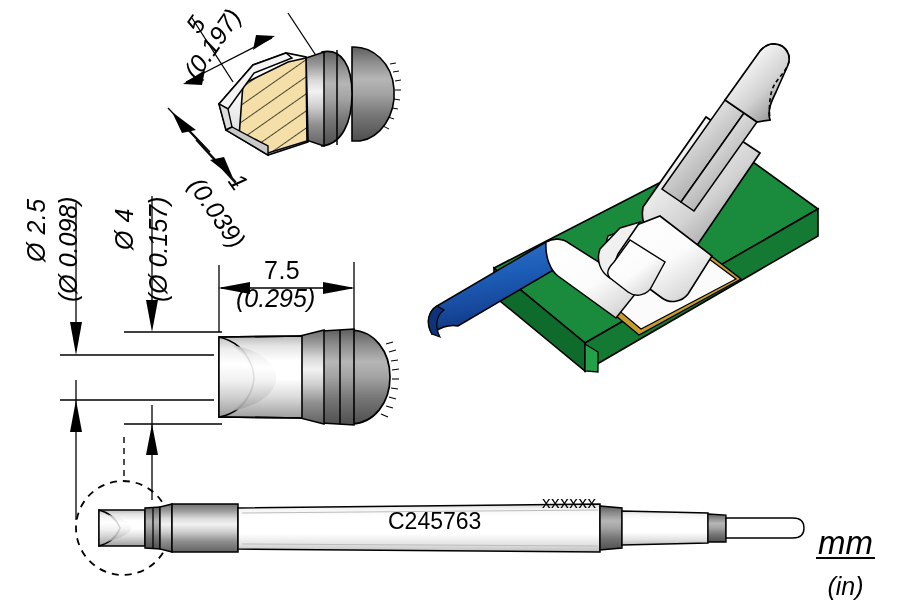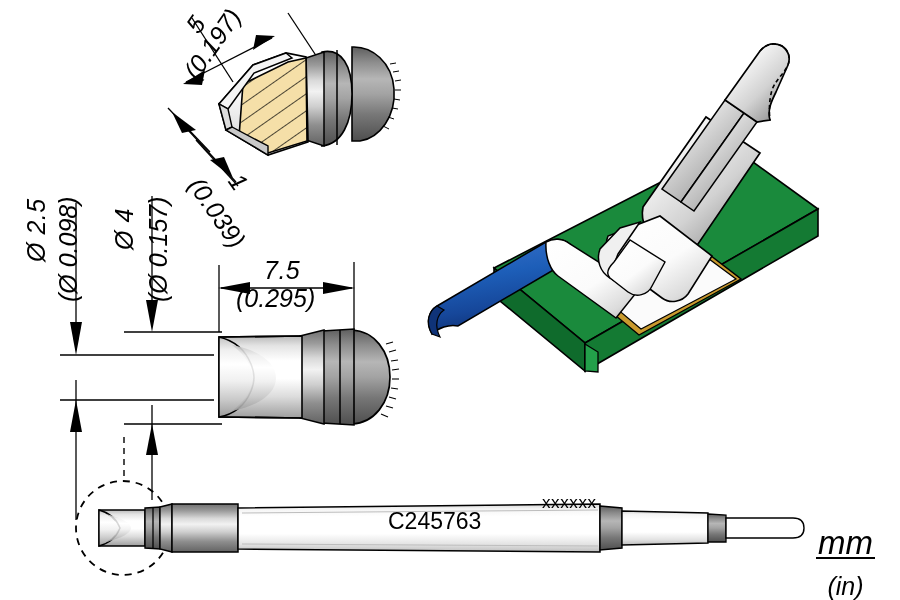--- a/index.html
+++ b/index.html
@@ -29,21 +29,21 @@
   #lbl-1{left:246px;top:168px;transform:rotate(55deg);transform-origin:left top;font-style:italic;}
   #lbl-1in{left:206px;top:172px;transform:rotate(55deg);transform-origin:left top;font-style:italic;}
 
   
   #lbl-d25{left:22px;top:262px;transform:rotate(-90deg);transform-origin:left top;font-style:italic;}
   #lbl-d25in{left:54px;top:302px;transform:rotate(-90deg);transform-origin:left top;font-style:italic;}
   #lbl-d4{left:110px;top:250px;transform:rotate(-90deg);transform-origin:left top;font-style:italic;}
   #lbl-d4in{left:144px;top:302px;transform:rotate(-90deg);transform-origin:left top;font-style:italic;}
 
   
-  #lbl-75{left:264px;top:256px;font-style:italic;}
+  #lbl-75{left:264px;top:256px;}
   #lbl-75in{left:236px;top:284px;font-style:italic;text-align:right;}
 
   
   #lbl-part{left:388px;top:508px;font-size:23px;}
   #lbl-xxxx{left:534px;top:493px;font-size:17px;letter-spacing:.6px;margin-left:8px;}
 
   
   #units{position:absolute;left:816px;top:530px;text-align:center;font-style:italic;}
   #units .u-top{font-size:33px;line-height:26px;padding:0 2px;}
   #units .u-rule{height:2px;background:#000;margin:1px 0;}

